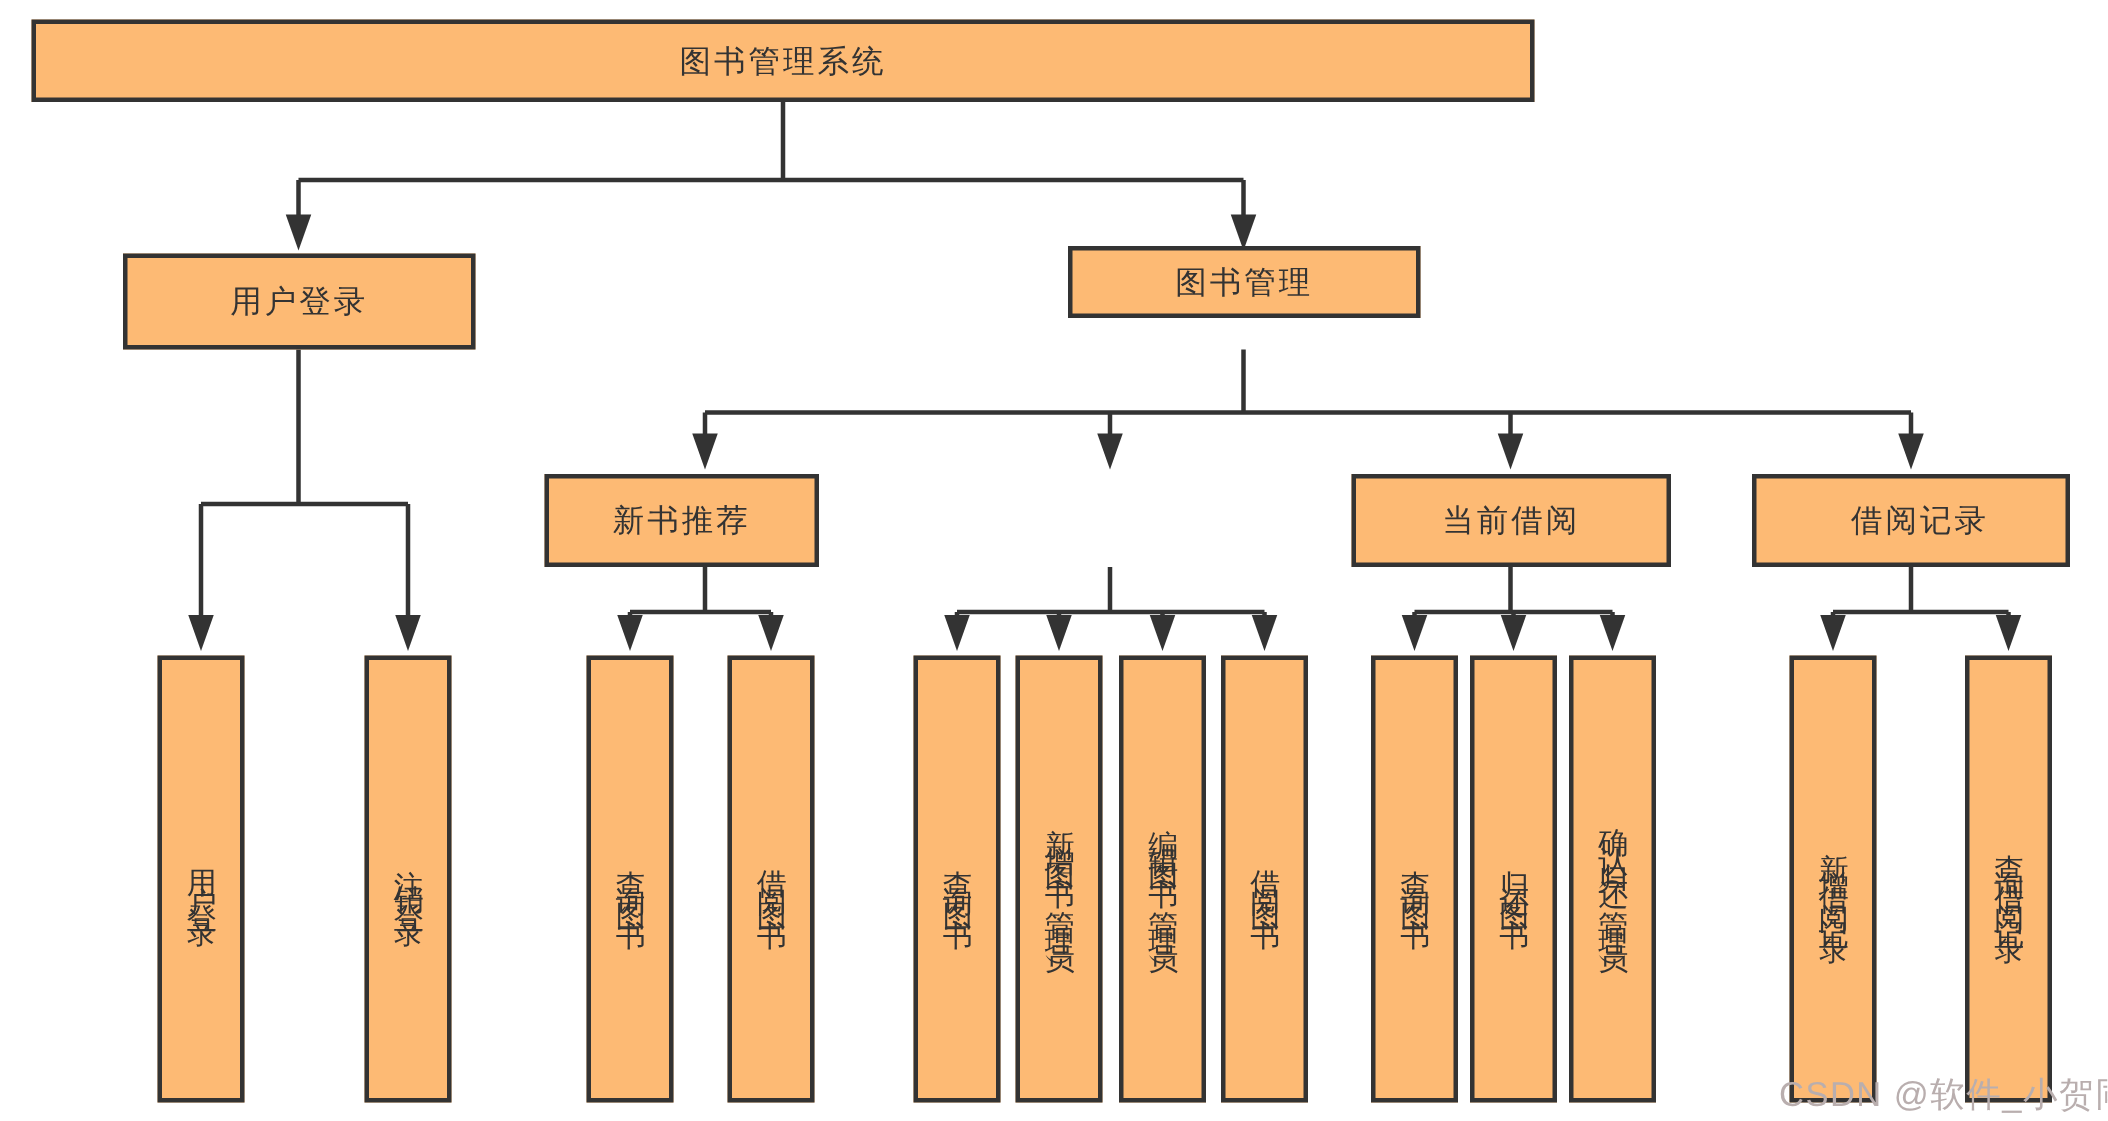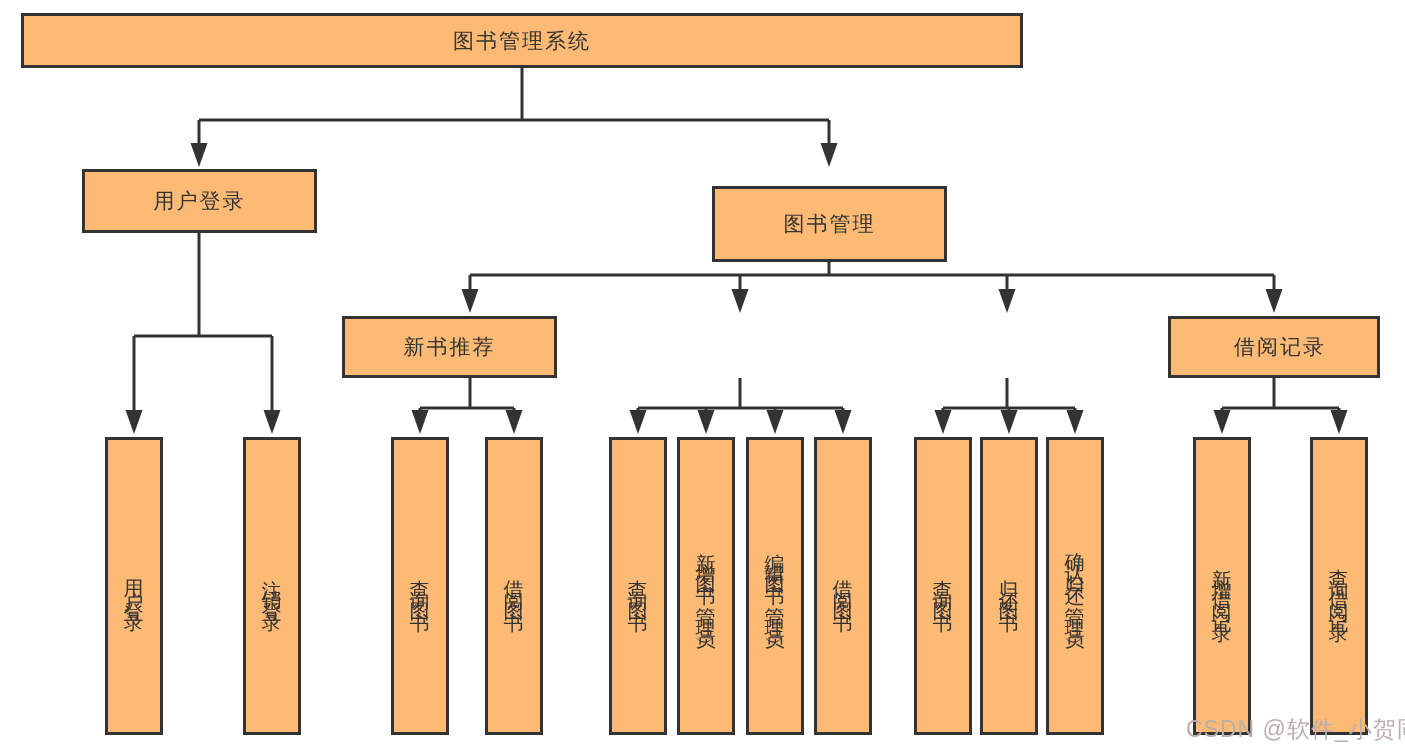--- a/index.html
+++ b/index.html
@@ -40,23 +40,23 @@
     writing-mode: vertical-rl;
     text-orientation: mixed;
     font-size: 20px;
     letter-spacing: 11px;
     line-height: 1;
   }
   
   #root-box      { left: 21px;  top: 13px;  width: 1002px; height: 55px; }
   
   #user-login    { left: 82px;  top: 169px; width: 235px; height: 64px; }
-  #book-mgmt     { left: 712px; top: 186px; width: 235px; height: 76px; }
-  
-  #new-book-rec  { left: 342px;  top: 316px; width: 215px; height: 62px; }
+  #book-mgmt     { left: 712px; top: 164px; width: 235px; height: 48px; }
+  
+  #new-book-rec  { left: 363px;  top: 316px; width: 183px; height: 62px; }
   #book-borrow   { left: 633px;  top: 316px; width: 215px; height: 62px; }
   #current-borrow{ left: 901px;  top: 316px; width: 213px; height: 62px; }
   #borrow-record { left: 1168px; top: 316px; width: 212px; height: 62px; padding-left: 12px; }
   
   #leaf-ul-login   { left: 105px;  }
   #leaf-ul-logout  { left: 243px;  }
   #leaf-nb-query   { left: 391px;  }
   #leaf-nb-borrow  { left: 485px;  }
   #leaf-bb-query   { left: 609px;  }
   #leaf-bb-add     { left: 677px;  }
@@ -149,20 +149,23 @@
   <div class="box h-box" id="user-login">
     <span>用户登录</span>
   </div>
   <div class="box h-box" id="book-mgmt">
     <span>图书管理</span>
   </div>
 
   <div class="box h-box" id="new-book-rec">
     <span>新书推荐</span>
   </div>
+  <div class="box h-box" id="current-borrow">
+    <span>当前借阅</span>
+  </div>
   <div class="box h-box" id="borrow-record">
     <span>借阅记录</span>
   </div>
 
   <div class="box v-box" id="leaf-ul-login">
     <span>用户登录</span>
   </div>
   <div class="box v-box" id="leaf-ul-logout">
     <span>注销登录</span>
   </div>

